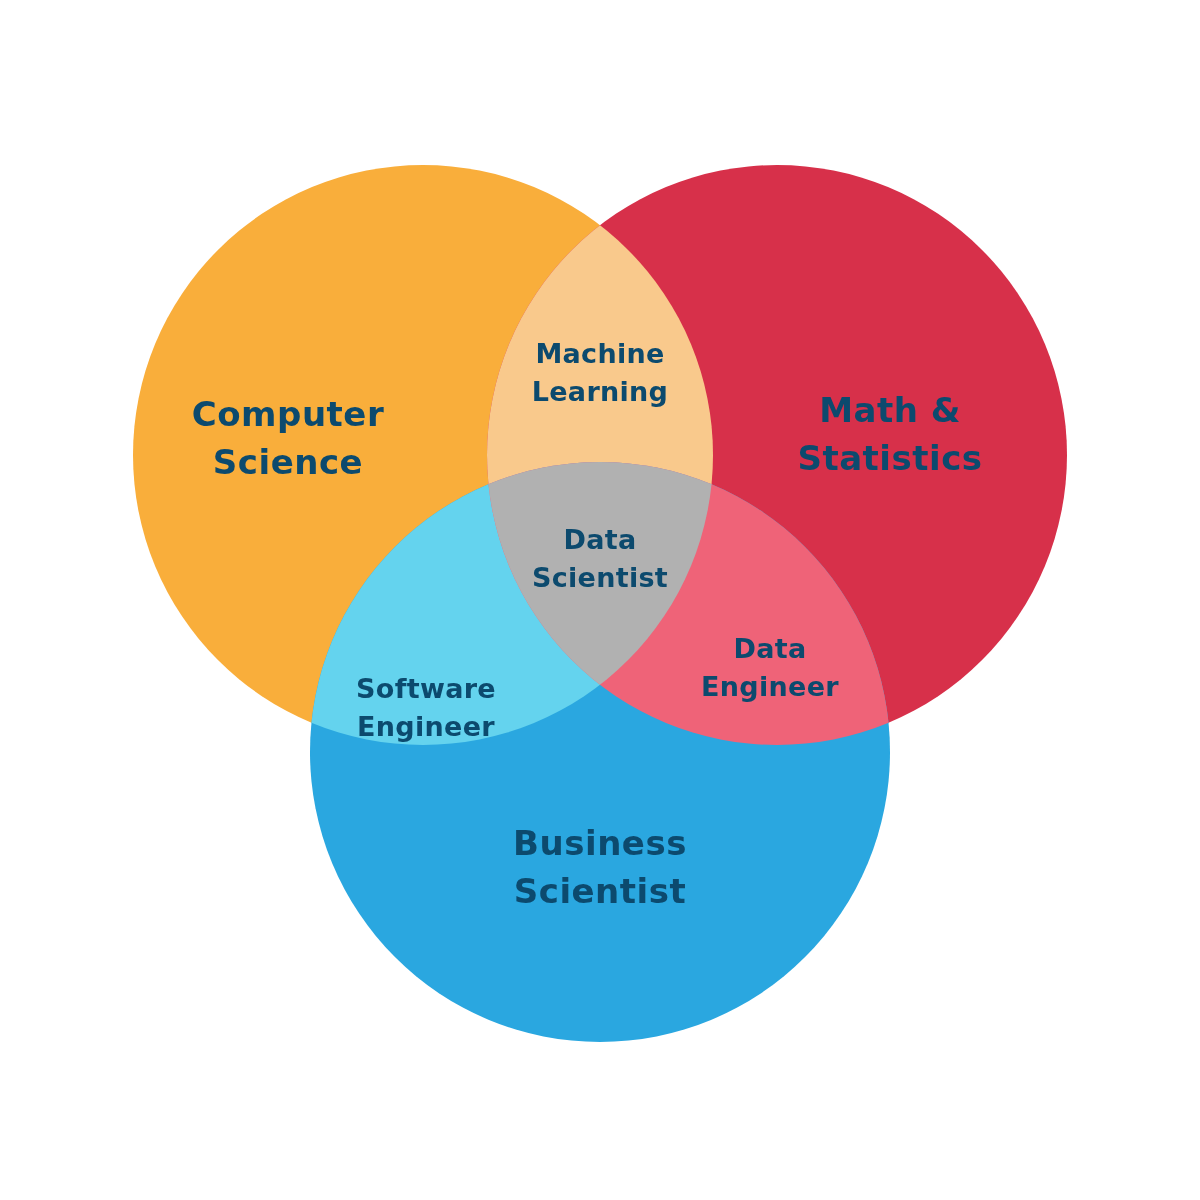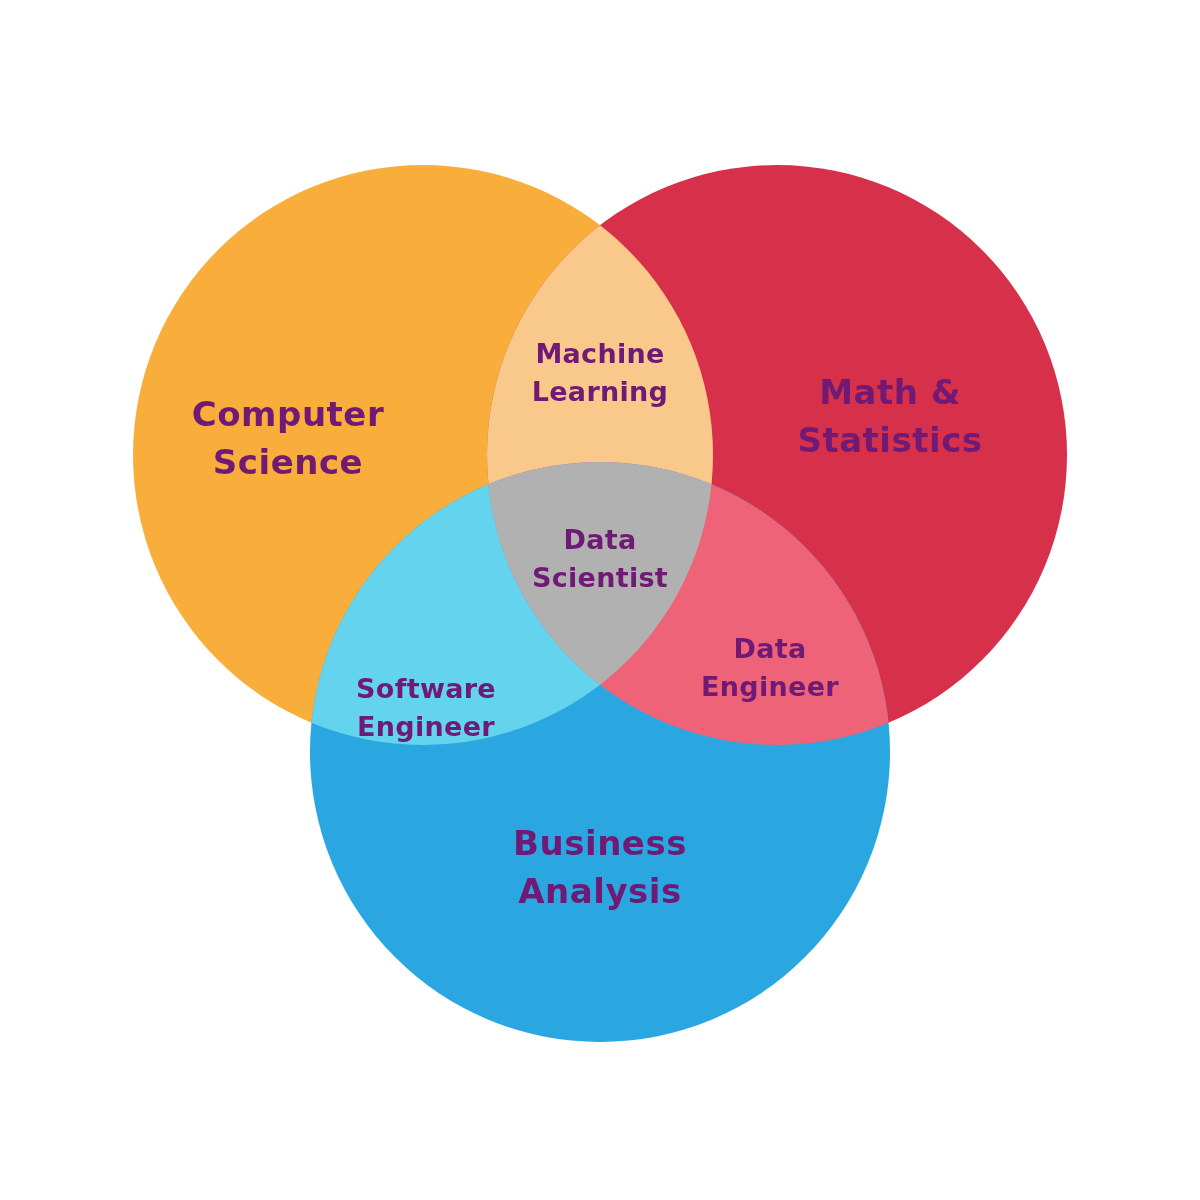--- a/index.html
+++ b/index.html
@@ -19,35 +19,35 @@
   .venn-svg {
     position: absolute;
     left: 0;
     top: 0;
   }
   .label {
     position: absolute;
     transform: translate(-50%, -50%);
     text-align: center;
     white-space: pre-line;
-    color: #701a75;
+    color: #0c4a6e;
     font-weight: bold;
   }
   .label-set {
     font-size: 34px;
     line-height: 48px;
     letter-spacing: 0.5px;
   }
   .label-intersection {
     font-size: 27px;
     line-height: 38px;
     letter-spacing: 0.3px;
   }
   .pos-computer-science { left: 288px; top: 438px; }
-  .pos-math-statistics  { left: 890px; top: 416px; }
+  .pos-math-statistics  { left: 890px; top: 434px; }
   .pos-business-analysis{ left: 600px; top: 867px; }
   .pos-machine-learning { left: 600px; top: 373px; }
   .pos-software-engineer{ left: 426px; top: 668px; margin-top: 40px; }
   .pos-data-engineer    { left: 770px; top: 668px; }
   .pos-data-scientist   { left: 600px; top: 559px; }
 </style>
 </head>
 <body>
 
 <div class="stage">
@@ -84,21 +84,21 @@
         <circle cx="600" cy="752" r="290" fill="#B1B1B1"></circle>
       </g>
     </g>
   </svg>
 
   <div class="label label-set pos-computer-science">Computer
 Science</div>
   <div class="label label-set pos-math-statistics">Math &amp;
 Statistics</div>
   <div class="label label-set pos-business-analysis">Business
-Analysis</div>
+Scientist</div>
 
   <div class="label label-intersection pos-machine-learning">Machine
 Learning</div>
   <div class="label label-intersection pos-software-engineer">Software
 Engineer</div>
   <div class="label label-intersection pos-data-engineer">Data
 Engineer</div>
   <div class="label label-intersection pos-data-scientist">Data
 Scientist</div>
 

